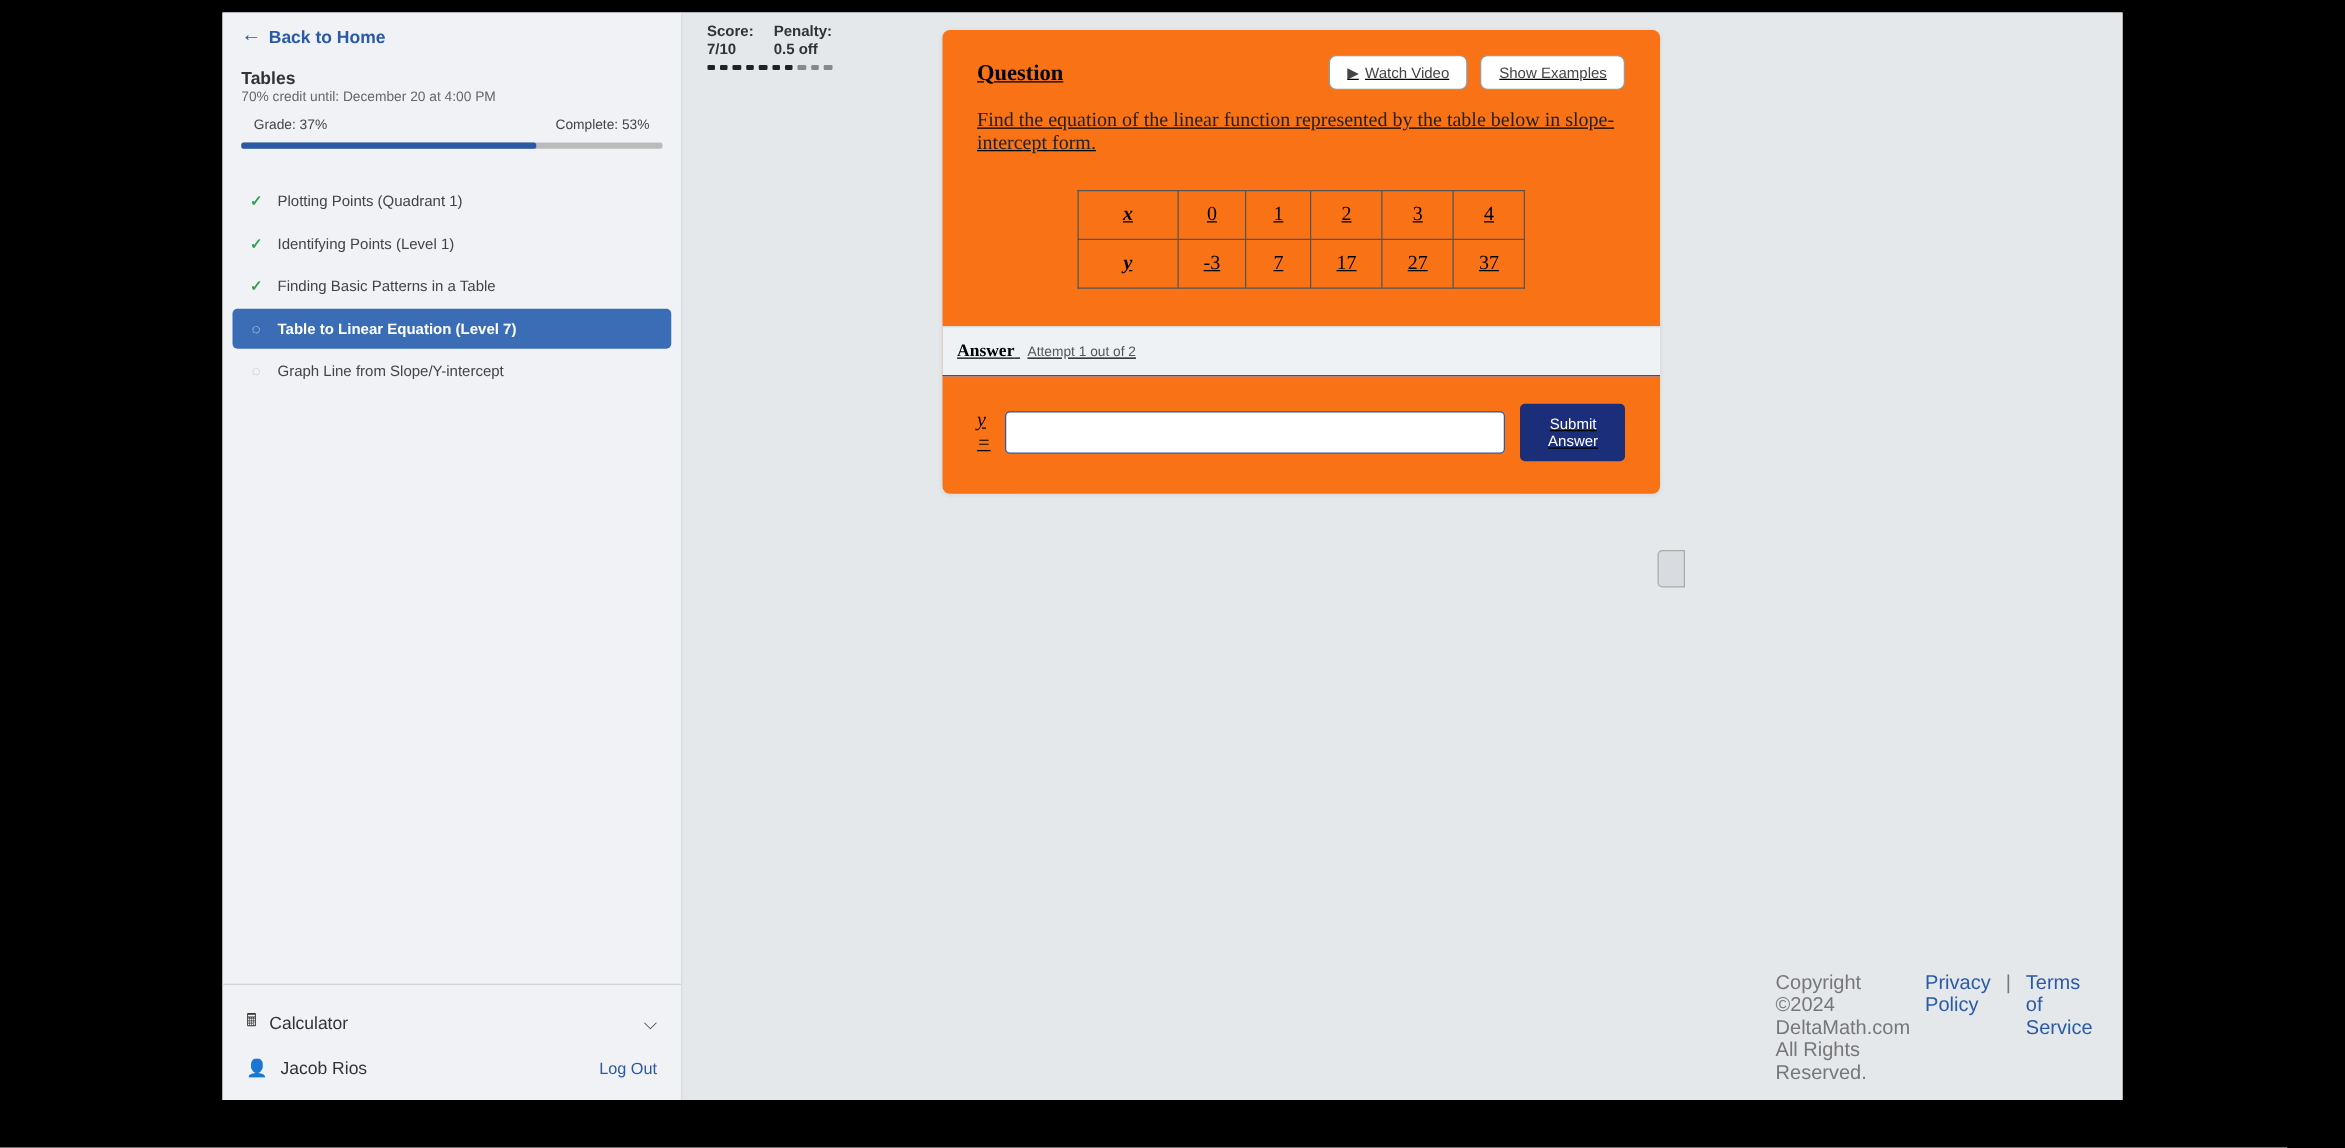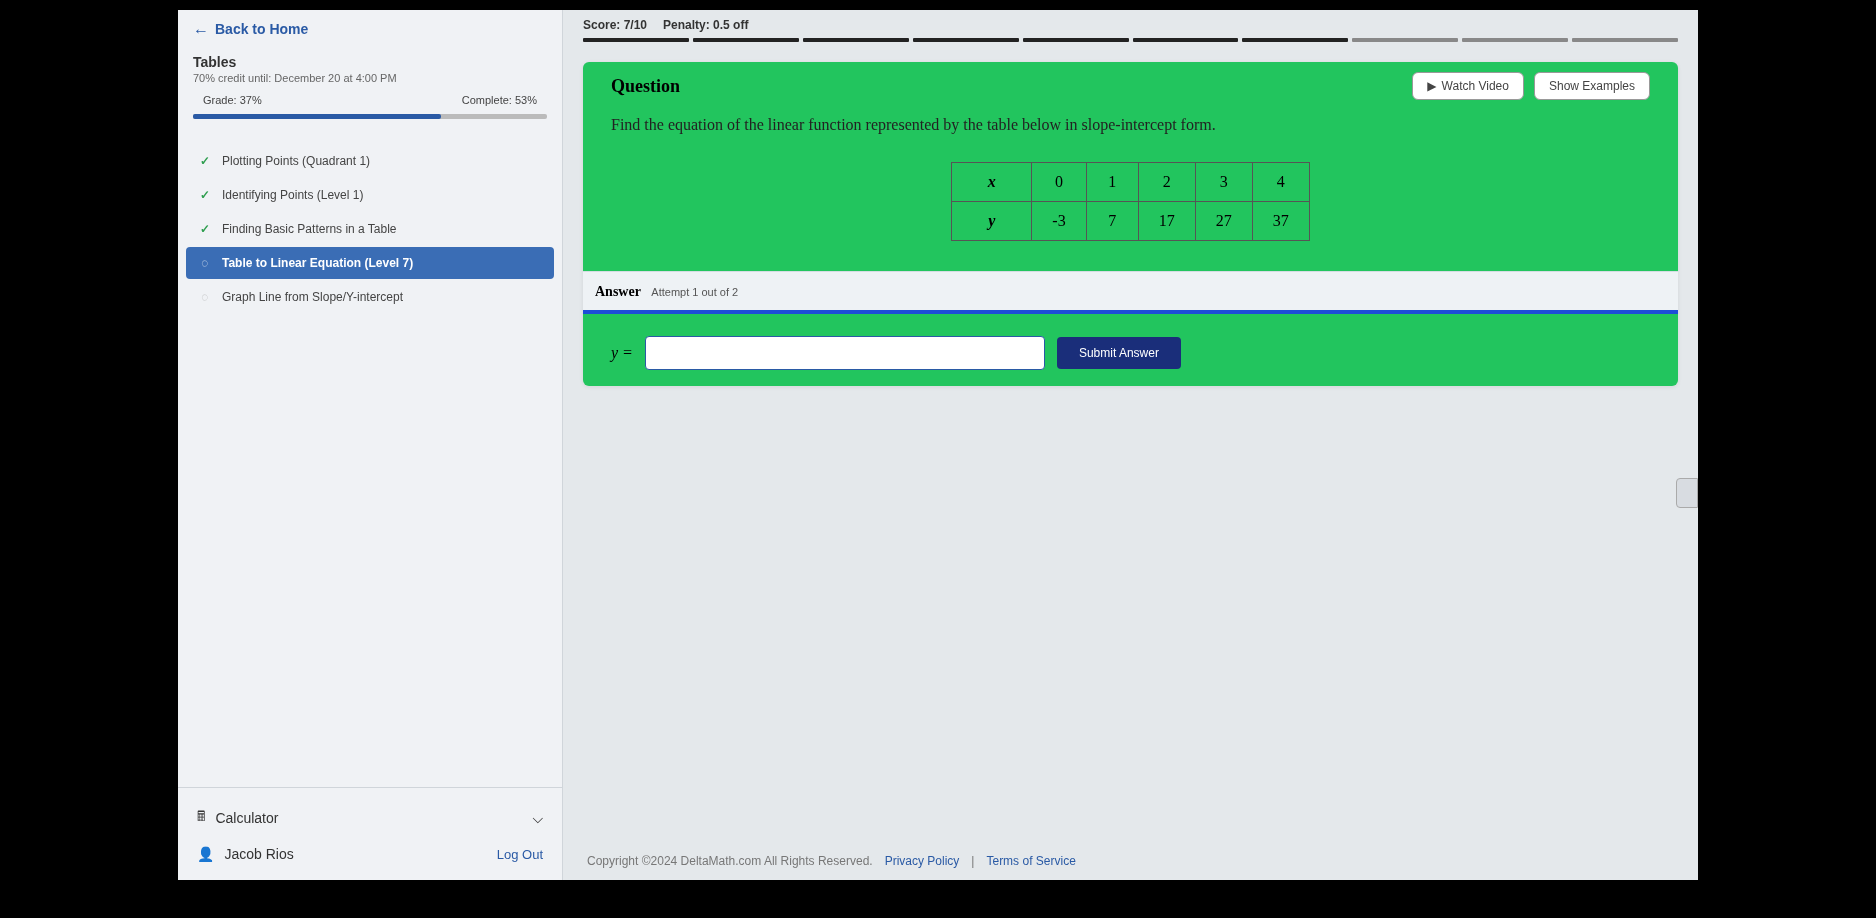--- a/index.html
+++ b/index.html
@@ -17,44 +17,44 @@
 .topic { display: flex; align-items: center; gap: 10px; padding: 9px 12px; font-size: 12px; color: #444; border-radius: 4px; cursor: pointer; margin-bottom: 2px; }
 .topic.active { background: #3a6db5; color: #fff; font-weight: bold; }
 .topic .ticon { width: 14px; display: inline-flex; justify-content: center; }
 .check { color: #2e9e4f; font-weight: bold; }
 .circ { color: #aaa; }
 .topic.active .circ { color: #fff; }
 .side-bottom { padding: 10px 15px; border-top: 1px solid #d0d5da; }
 .calc-row, .user-row { display: flex; align-items: center; justify-content: space-between; padding: 8px 4px; font-size: 14px; color: #333; cursor: pointer; }
 .calc-left, .user-left { display: flex; align-items: center; gap: 10px; }
 .logout { color: #2a5aa5; font-size: 13px; }
-.main { flex: 1; display: flex; flex-direction: column; background: #e4e8eb; }
+.main { flex: 1; display: flex; flex-direction: row; background: #e4e8eb; gap: 48px; }
 .topbar { padding: 8px 20px 6px; }
 .scoreline { font-size: 12px; font-weight: bold; color: #333; display: flex; gap: 16px; margin-bottom: 6px; }
 .progsegs { display: flex; gap: 4px; }
 .progsegs span { flex: 1; height: 4px; background: #888; border-radius: 1px; }
 .progsegs span.done { background: #222; }
-.card { background: #22c55e; margin: 14px 20px; border-radius: 6px; padding: 10px 28px; box-shadow: 0 1px 4px rgba(0,0,0,.08); }
+.card { background: #f97316; margin: 14px 20px; border-radius: 6px; padding: 20px 28px; box-shadow: 0 1px 4px rgba(0,0,0,.08); text-decoration: underline; }
 .qhead { display: flex; justify-content: space-between; align-items: center; margin-bottom: 16px; }
 .qtitle { font-family: Georgia, serif; font-size: 18px; font-weight: bold; }
 .qbtns { display: flex; gap: 10px; }
 .pillbtn { border: 1px solid #999; background: #fff; border-radius: 6px; padding: 6px 14px; font-size: 12px; color: #444; cursor: pointer; display: flex; align-items: center; gap: 5px; }
 .prompt { font-family: Georgia, serif; font-size: 16px; color: #222; margin-bottom: 28px; }
 .tblwrap { display: flex; justify-content: center; margin-bottom: 30px; }
 table.data { border-collapse: collapse; }
 table.data td { border: 1px solid #555; padding: 10px 20px; font-family: Georgia, serif; font-size: 16px; text-align: center; min-width: 52px; }
 table.data td.hd { font-weight: bold; font-style: italic; min-width: 80px; }
-.answerbar { background: #eef2f5; border-top: 1px solid #d5dde3; border-bottom: 4px solid #1d4ed8; padding: 10px 12px; margin: 0 -28px; }
+.answerbar { background: #eef2f5; border-top: 1px solid #d5dde3; border-bottom: 1px solid #1d4ed8; padding: 10px 12px; margin: 0 -28px; }
 .anslab { font-family: Georgia, serif; font-weight: bold; font-size: 14px; }
 .attempt { font-size: 11px; color: #555; margin-left: 6px; }
 .ansrow { display: flex; align-items: center; gap: 12px; padding: 22px 0 6px; }
 .yeq { font-family: Georgia, serif; font-style: italic; font-size: 16px; }
 .ansinput { flex: 0 0 400px; height: 34px; border: 1.5px solid #2a5aa5; border-radius: 4px; padding: 0 8px; font-size: 14px; }
 .submitbtn { background: #1a2e7a; color: #fff; border: none; border-radius: 4px; padding: 9px 22px; font-size: 12px; cursor: pointer; }
-.footer { margin-top: auto; padding: 12px 24px; font-size: 12px; color: #777; display: flex; gap: 12px; }
+.footer { margin-top: auto; padding: 12px 24px; font-size: 16px; color: #777; display: flex; gap: 12px; }
 .footer a { color: #2a5aa5; cursor: pointer; }
 .side-tab { position: absolute; right: 0; top: 430px; width: 22px; height: 30px; background: #d8dce1; border: 1px solid #aaa; border-radius: 4px 0 0 4px; }
 .cardwrap { position: relative; }
 </style>
 </head>
 <body>
 
 <div class="screen">
   <div class="sidebar">
     <div class="back-link">

